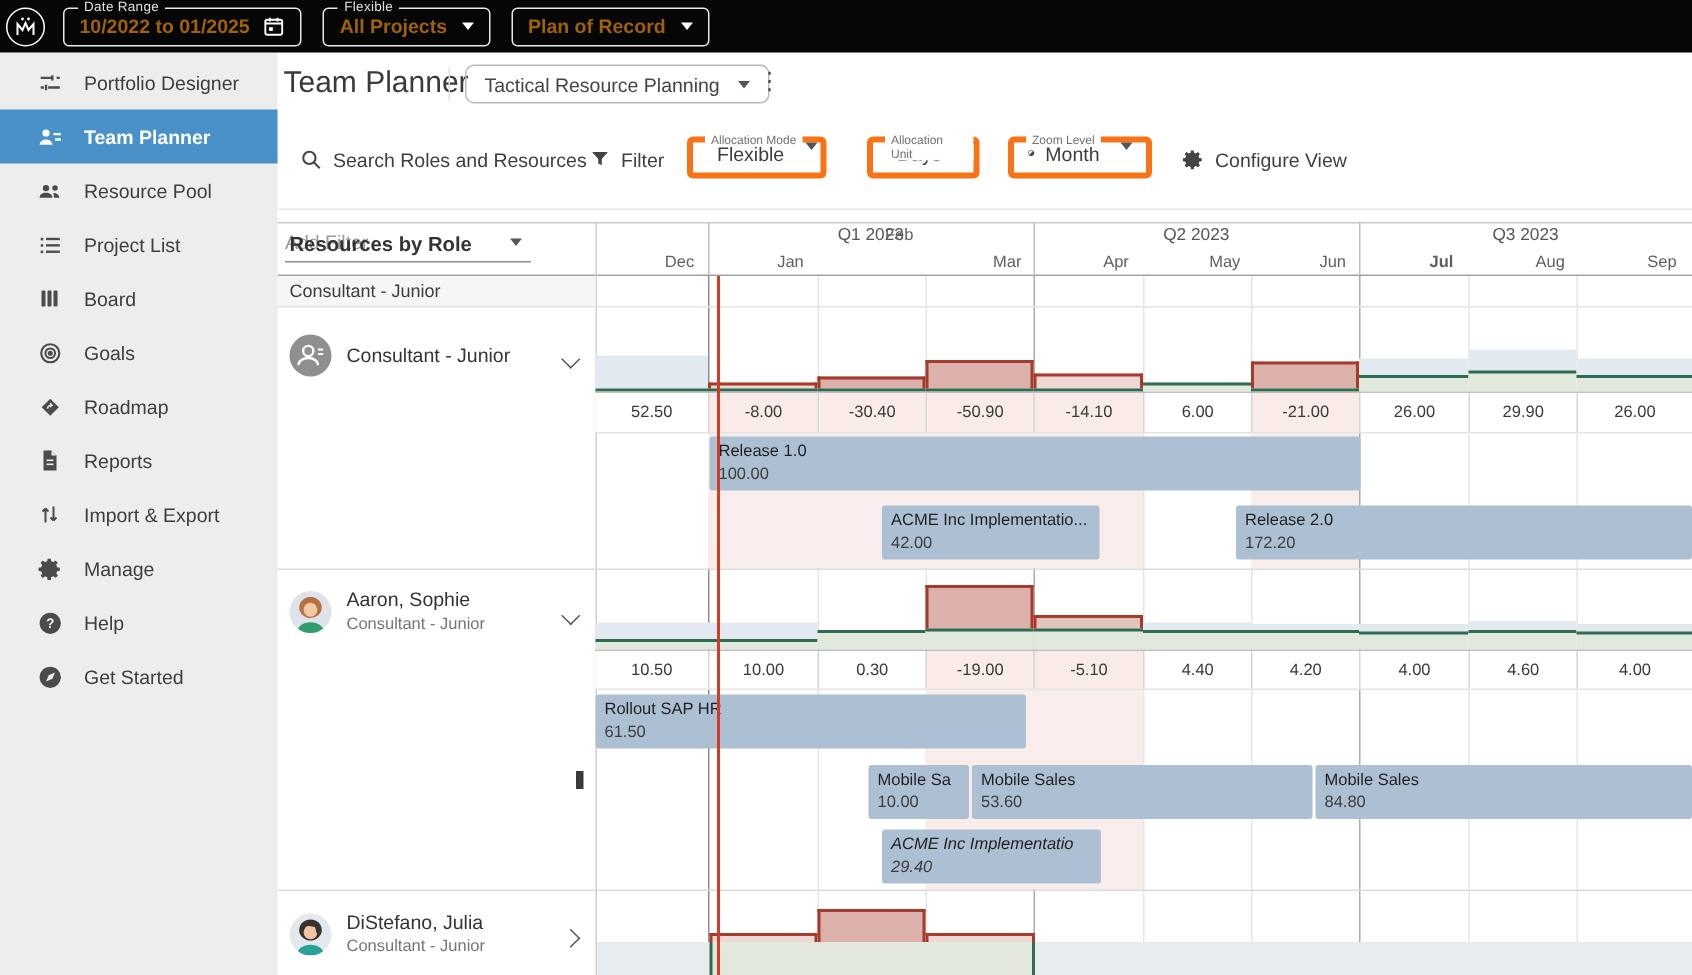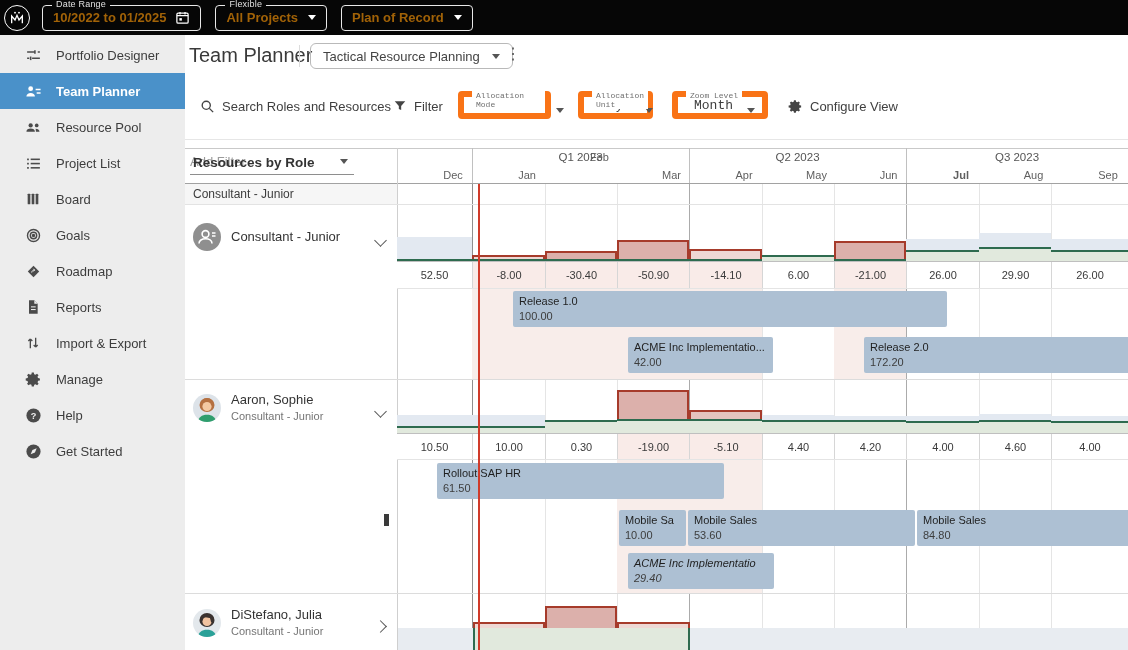--- a/index.html
+++ b/index.html
@@ -28,42 +28,42 @@
   
   .main { position:absolute; left:185px; top:35px; width:943px; height:615px; background:#fff; }
   .page-title { position:absolute; left:4px; top:9px; font-size:20px; color:#3a3a3a; }
   .hdr-div { position:absolute; left:114px; top:10px; width:1px; height:22px; background:#dcdcdc; }
   .view-select { position:absolute; left:125px; top:8px; height:26px; border:1px solid #b9b9b9; border-radius:6px; display:flex; align-items:center; padding:0 12px; font-size:13px; color:#444; cursor:pointer; }
   .caret-d { width:0; height:0; border-left:4px solid transparent; border-right:4px solid transparent; border-top:5px solid #555; margin-left:12px; }
   .kebab { position:absolute; left:320px; top:9px; font-size:16px; color:#555; cursor:pointer; }
   .toolbar { position:absolute; left:0; top:38px; width:943px; height:67px; border-bottom:1px solid #e6e6e6; }
   .tool-text { font-size:13px; color:#3f3f3f; }
   .tool-btn { position:absolute; display:flex; align-items:center; gap:7px; cursor:pointer; height:28px; }
-  .fieldset { position:absolute; height:28px; border:6px solid #f97316; border-radius:4px; display:flex; align-items:flex-end; padding:0 9px; cursor:pointer;font-family:Liberation Mono, monospace; }
+  .fieldset { position:absolute; height:28px; border:4px solid #f97316; border-radius:4px; display:flex; align-items:flex-start; padding:0 9px; cursor:pointer; }
   .fs-legend { position:absolute; top:-6px; left:8px; background:#fff; font-size:8px; color:#707070; padding:0 4px; }
   .fs-value { font-size:13px; color:#3c3c3c; margin:0 2px 0 7px; }
   .filter-row { position:absolute; left:0; top:106px; width:943px; height:41px; }
   .add-filter { position:absolute; left:5px; top:8px; width:164px; border-bottom:1px solid #8e8e8e; height:26px; display:flex; align-items:center; justify-content:space-between; cursor:text; }
   .add-filter span { font-size:13px; color:#9a9a9a; }
 
   
   .planner { position:absolute; left:0px; top:0px; width:1128px; height:650px; z-index:10; pointer-events:none; }
   .planner > * { pointer-events:auto; }
   .tl-q { position:absolute; top:148px; height:18px; display:flex; align-items:center; justify-content:center; font-size:11.5px; color:#555; }
   .tl-m { position:absolute; top:166px; height:17px; display:flex; align-items:center; justify-content:center; font-size:11px; color:#5f5f5f;padding-left:37px; }
   .panel-title { position:absolute; left:193px; top:155px; font-size:13.5px; font-weight:bold; color:#333; }
   .group-hdr { position:absolute; left:185px; top:184px; width:212px; height:20px; background:#f6f6f6; display:flex; align-items:center; }
   .group-hdr span { font-size:12px; color:#3d3d3d; margin-left:8px; }
   .res-name { font-size:13px; color:#333; white-space:nowrap; }
   .res-sub  { font-size:11px; color:#757575; white-space:nowrap; }
   .chev { width:9px; height:9px; border-right:1.6px solid #555; border-bottom:1.6px solid #555; display:inline-block; }
   .chev.down { transform:rotate(45deg); }
   .chev.right { transform:rotate(-45deg); }
   .num-cell { position:absolute; display:flex; align-items:center; justify-content:center; font-size:11px; color:#3a3a3a; border-left:1px solid #d6d6d6; }
-  .bar { position:absolute; background:#adc0d3; border-radius:2px; padding:3px 6px; overflow:hidden; white-space:nowrap; cursor:pointer;margin-left:40px; }
+  .bar { position:absolute; background:#adc0d3; border-radius:2px; padding:3px 6px; overflow:hidden; white-space:nowrap; cursor:pointer; }
   .bar .b-name { font-size:11px; color:#1f1f1f; line-height:15px; }
   .bar .b-val  { font-size:11px; color:#3d3d3d; line-height:15px; }
 </style>
 </head>
 <body>
 
 <div class="topbar">
   <div class="logo">
     <svg width="16" height="16" viewBox="0 0 24 24">
         <circle cx="9" cy="4" r="1.4" fill="#fff"></circle>

